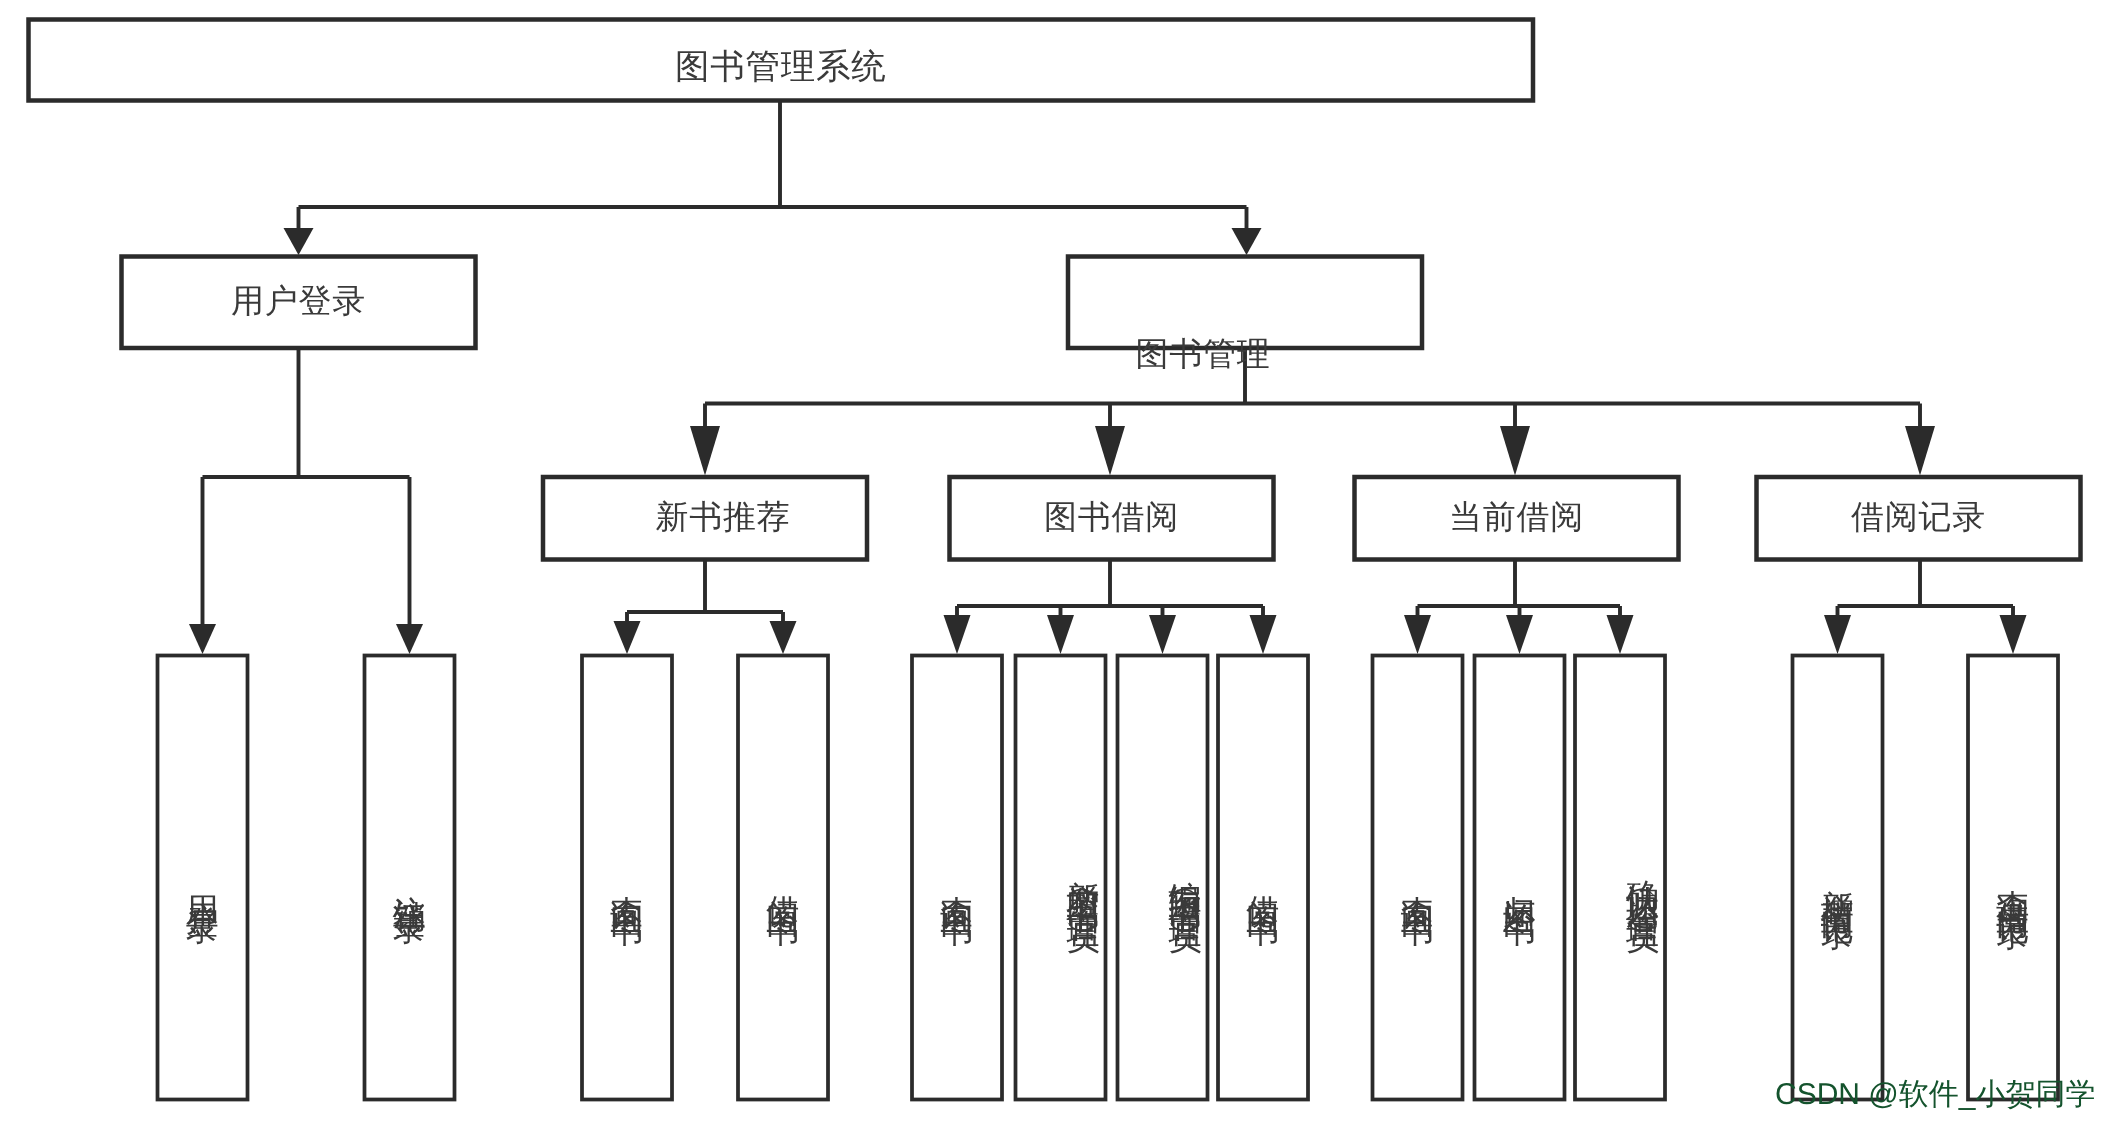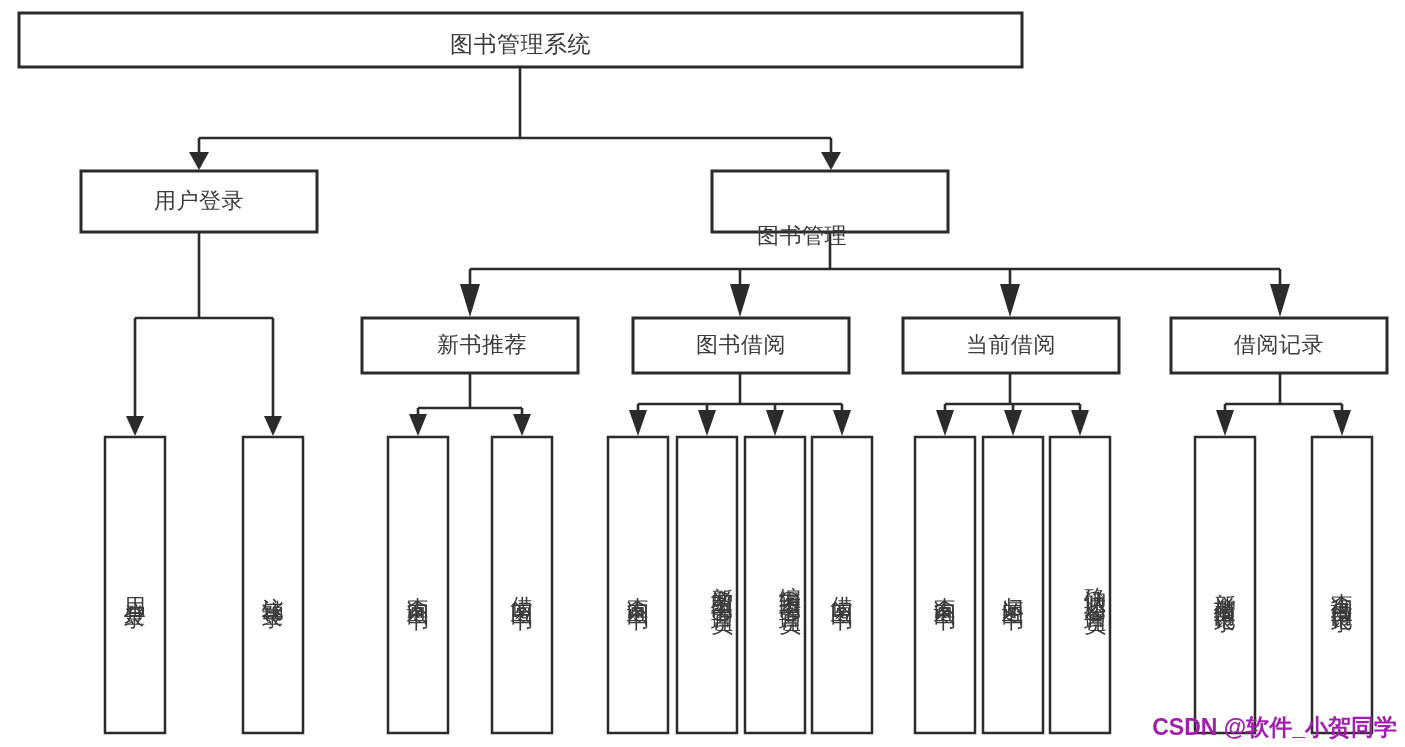--- a/index.html
+++ b/index.html
@@ -78,26 +78,25 @@
     padding-top: 4px;
     box-sizing: border-box;
   }
   .label-v.bottomish {
     align-items: center;
   }
   .watermark {
     position: absolute;
     right: 8px;
     bottom: 4px;
-    font-size: 23px;
-    color: #a21caf;
+    font-size: 20px;
+    color: #14532d;
     font-family: "Liberation Sans", "DejaVu Sans", sans-serif;
     white-space: nowrap;
     user-select: none;
-    font-weight: bold;
   }
 </style>
 </head>
 <body>
 
 <div id="diagram-root">
 
   <svg class="flow" viewBox="0 0 1405 747">
     <defs></defs>
 

